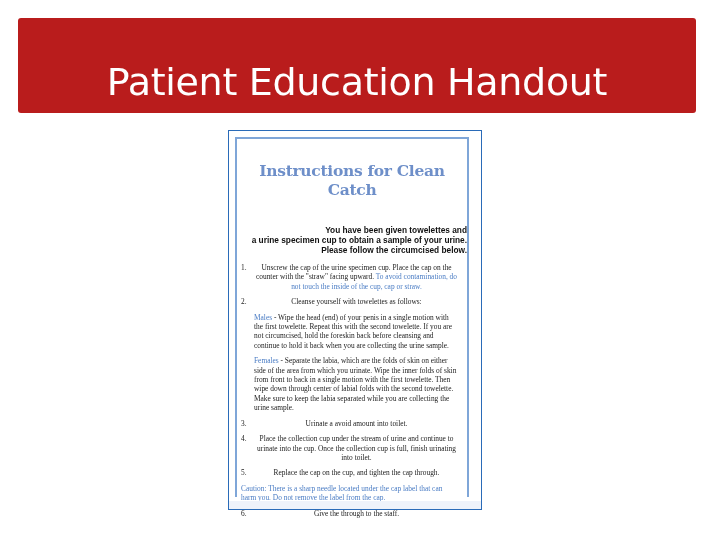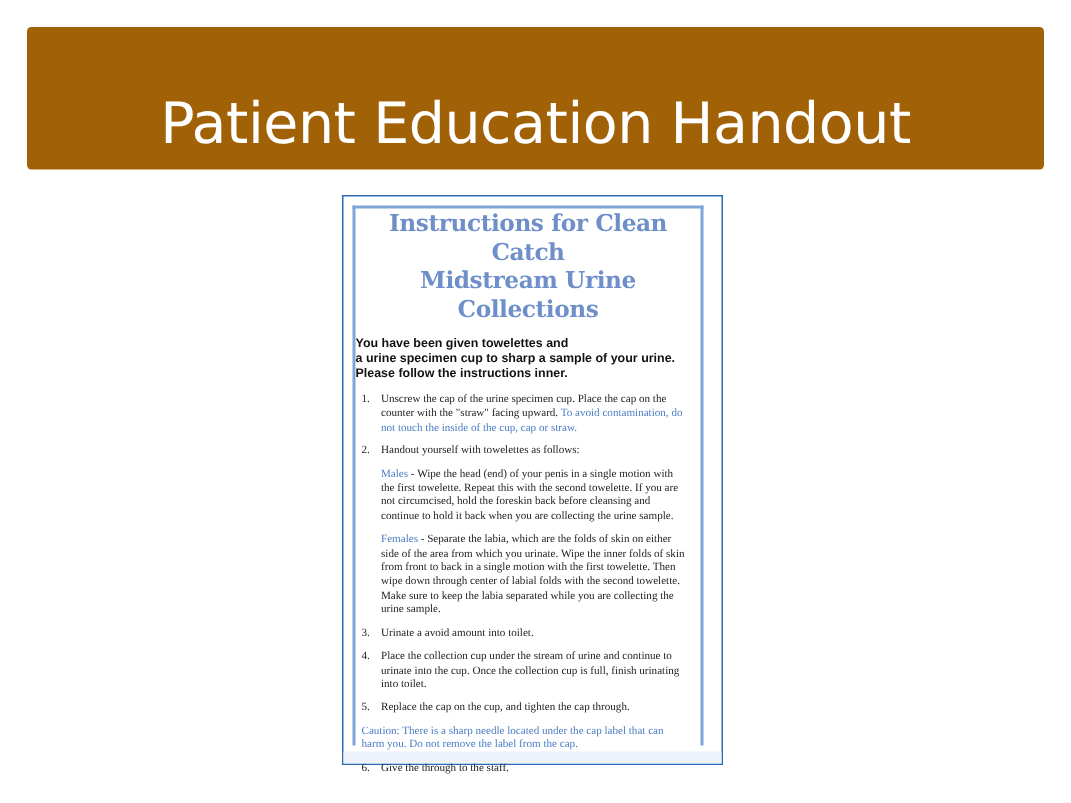--- a/index.html
+++ b/index.html
@@ -2,84 +2,83 @@
 <html><head>
   <meta charset="utf-8">
   <style>
     html, body { margin: 0; padding: 0; }
     body {
       width: 714px; height: 535px; background: #ffffff; position: relative; overflow: hidden;
       font-family: "Liberation Sans", sans-serif;
     }
     .title-bar {
       position: absolute; left: 18px; top: 18px; width: 678px; height: 95px;
-      background: #a16207; border-radius: 3px;
+      background: #b91c1c; border-radius: 3px;
     }
     .title-text {
       position: absolute; left: 0; right: 0; top: 42px; text-align: center;
       color: #ffffff; font-size: 38px; line-height: 44px; font-family: "DejaVu Sans", sans-serif;
       letter-spacing: -0.3px;
     }
     .handout-outer {
       position: absolute; left: 228px; top: 130px; width: 254px; height: 380px;
       border: 1px solid #2a6bb8; background: #ffffff; box-sizing: border-box;
     }
     .handout-inner {
       position: absolute; left: 6px; top: 6px; width: 234px; height: 360px;
       border-left: 2px solid #7fa6d8; border-right: 2px solid #7fa6d8; border-top: 2px solid #7fa6d8;
       box-sizing: border-box;
     }
     .handout-footer {
       position: absolute; left: 0; right: 0; bottom: 0; height: 8px; background: #eef2fa;
     }
     .doc-title {
       font-family: "DejaVu Serif", serif; color: #6e8fc9; text-align: center;
-      font-size: 15.5px; line-height: 19px; font-weight: bold; margin-top: 0; letter-spacing: -0.3px;
+      font-size: 15.5px; line-height: 19px; font-weight: bold; margin-top: 22px; letter-spacing: -0.3px;
     }
     .intro {
-      font-family: "Liberation Sans", sans-serif; font-weight: bold; text-align: left;
-      font-size: 8.3px; line-height: 10px; color: #111; margin-top: 8px;
+      font-family: "Liberation Sans", sans-serif; font-weight: bold; text-align: right;
+      font-size: 8.3px; line-height: 10px; color: #111; margin-top: 26px;
     }
     .steps {
       font-family: "Liberation Serif", serif; font-size: 7.4px; line-height: 9.4px; color: #222;
       padding: 0 8px 0 4px; margin-top: 8px;
     }
     .step { display: flex; margin-bottom: 6px; }
     .step-num { width: 13px; flex: none; }
-    .step-body { flex: 1; }
+    .step-body { flex: 1; text-align: center; }
     .blue { color: #4a7cc4; }
     .sub { margin: 4px 0 6px 13px; }
     .caution { color: #4a7cc4; margin: 0 0 6px 0; }
   </style>
 </head>
 <body>
 
 <div class="title-bar">
   <div class="title-text">Patient Education Handout</div>
 </div>
 
 <div class="handout-outer">
   <div class="handout-inner">
     <div class="doc-title">
       <div>Instructions for Clean Catch</div>
-      <div>Midstream Urine Collections</div>
     </div>
     <div class="intro">
       <div>You have been given towelettes and</div>
-      <div>a urine specimen cup to sharp a sample of your urine.</div>
-      <div>Please follow the instructions inner.</div>
+      <div>a urine specimen cup to obtain a sample of your urine.</div>
+      <div>Please follow the circumcised below.</div>
     </div>
     <div class="steps">
       <div class="step">
         <span class="step-num">1.</span>
         <span class="step-body"><span>Unscrew the cap of the urine specimen cup. Place the cap on the counter with the "straw" facing upward.</span><span class="blue"> To avoid contamination, do not touch the inside of the cup, cap or straw.</span></span>
       </div>
       <div class="step">
         <span class="step-num">2.</span>
-        <span class="step-body">Handout yourself with towelettes as follows:</span>
+        <span class="step-body">Cleanse yourself with towelettes as follows:</span>
       </div>
       <div class="sub"><span class="blue">Males</span><span> - Wipe the head (end) of your penis in a single motion with the first towelette. Repeat this with the second towelette. If you are not circumcised, hold the foreskin back before cleansing and continue to hold it back when you are collecting the urine sample.</span></div>
       <div class="sub"><span class="blue">Females</span><span> - Separate the labia, which are the folds of skin on either side of the area from which you urinate. Wipe the inner folds of skin from front to back in a single motion with the first towelette. Then wipe down through center of labial folds with the second towelette. Make sure to keep the labia separated while you are collecting the urine sample.</span></div>
       <div class="step">
         <span class="step-num">3.</span>
         <span class="step-body">Urinate a avoid amount into toilet.</span>
       </div>
       <div class="step">
         <span class="step-num">4.</span>
         <span class="step-body">Place the collection cup under the stream of urine and continue to urinate into the cup. Once the collection cup is full, finish urinating into toilet.</span>

